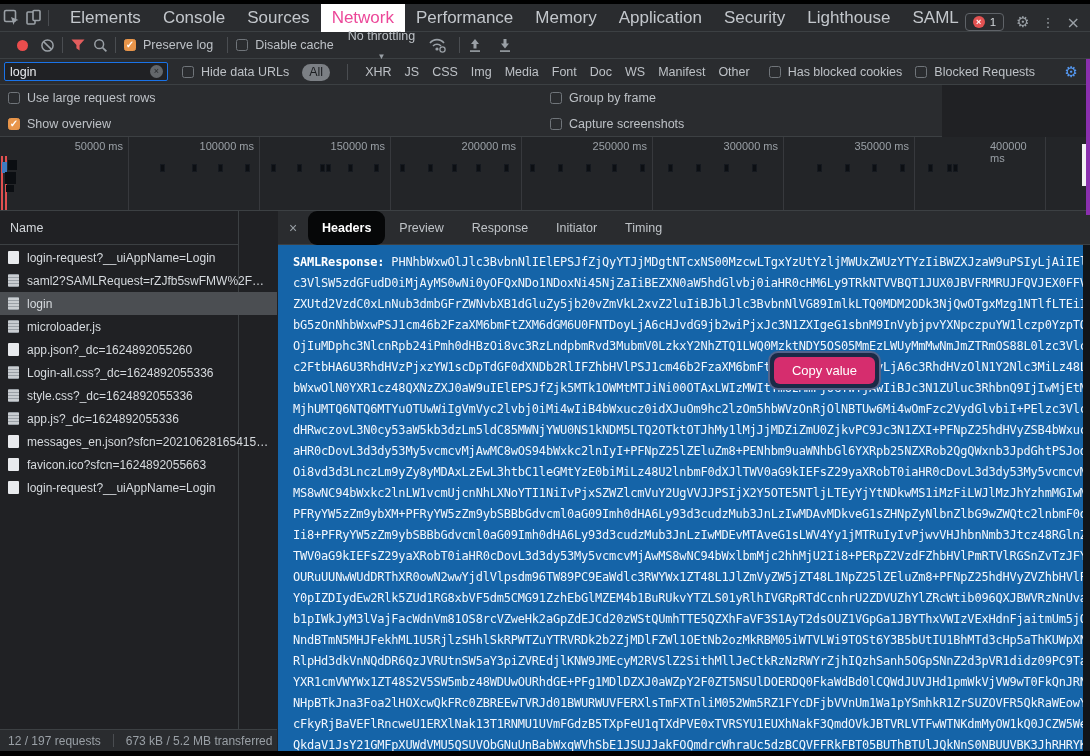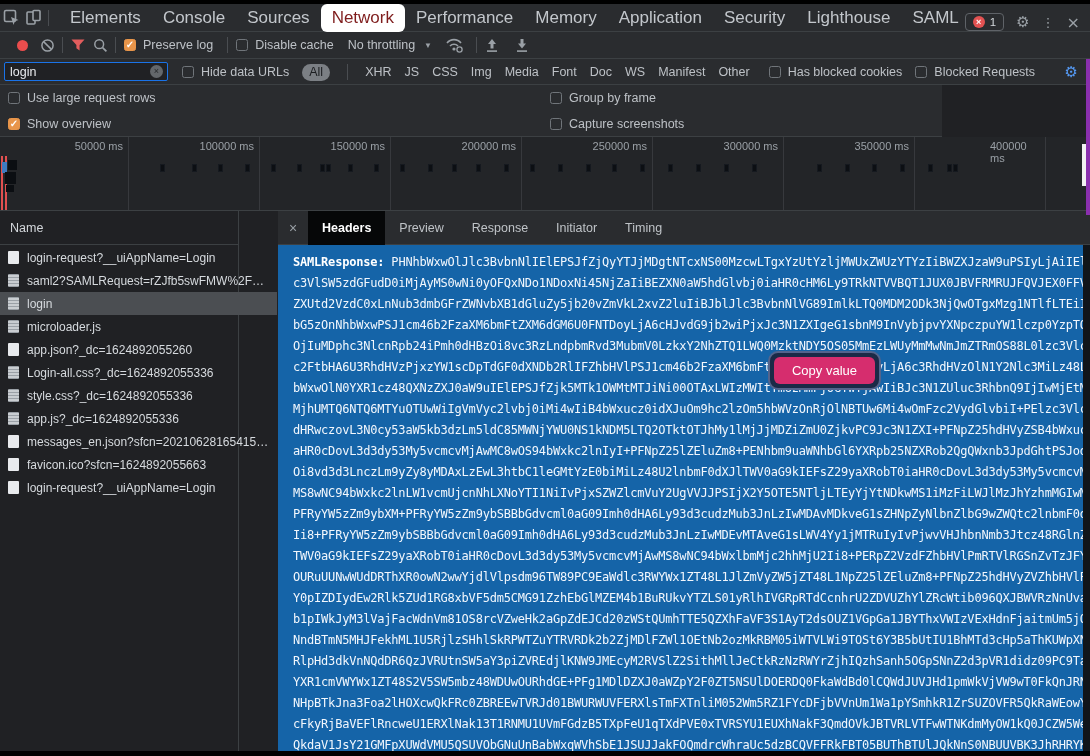--- a/index.html
+++ b/index.html
@@ -9,37 +9,37 @@
   #stage { position:relative; width:1090px; height:756px; background:#202124; }
 
   
   .top-strip { left:0; top:0; width:1090px; height:4px; background:#000; }
   .tabbar { left:0; top:4px; width:1090px; height:28px; background:#2a2c2f;
             border-bottom:1px solid #3c4043; display:flex; align-items:center; }
   .tb-icon { width:22px; height:22px; display:flex; align-items:center; justify-content:center; }
   .vdiv { width:1px; height:16px; background:#4a4d51; margin:0 4px; }
   .tabs { display:flex; height:28px; margin-left:6px; }
   .tab { padding:0 11px; line-height:28px; font-size:17px; color:#c3c7cc; white-space:nowrap; }
-  .tab.sel { background:#ffffff; color:#7f1d1d;border-radius:6px; }
+  .tab.sel { background:#ffffff; color:#ec4899; }
   .tabbar-right { position:absolute; right:10px; top:4px; height:28px; display:flex; align-items:center; gap:12px; }
   .err-badge { display:flex; align-items:center; gap:5px; border:1px solid #5f6368; border-radius:4px;
                padding:2px 7px; }
   .err-circle { width:12px; height:12px; border-radius:50%; background:#e35252; color:#fff;
                 font-size:9px; line-height:12px; text-align:center; font-weight:bold; }
   .err-count { color:#d3d7db; font-size:11.5px; }
   .glyph { font-family:"DejaVu Sans", sans-serif; color:#9aa0a6; }
 
   .toolbar { left:0; top:32px; width:1090px; height:27px; background:#2a2c2f;
              border-bottom:1px solid #3c4043; display:flex; align-items:center; padding-left:9px; }
   .record-dot { width:11px; height:11px; border-radius:50%; background:#ea4d4d; margin:0 8px; }
   .check-row { display:flex; align-items:center; gap:7px; font-size:12.5px; color:#bdc1c6; white-space:nowrap; }
   .cb { width:12px; height:12px; border:1.5px solid #70757a; border-radius:2.5px; background:transparent;
         display:inline-flex; align-items:center; justify-content:center; flex:0 0 auto; }
   .cb.on { background:#e8954a; border-color:#e8954a; color:#fff; font-size:10px; line-height:10px; font-weight:bold; }
-  .throttle { font-size:12.5px; color:#bdc1c6; margin-left:14px; display:flex; align-items:center; gap:9px; }
+  .throttle { font-size:12.5px; color:#bdc1c6; margin-left:14px; display:flex; align-items:center; gap:9px;flex-direction:column; }
   .caret { font-size:8px; color:#9aa0a6; }
 
   
   .filterbar { left:0; top:59px; width:1090px; height:26px; background:#2a2c2f;
                border-bottom:1px solid #3c4043; display:flex; align-items:center; }
   .filter-input { position:absolute; left:4px; top:3px; width:164px; height:19px; background:#202124;
                   border:1.5px solid #1a73e8; border-radius:2px; display:flex; align-items:center; }
   .filter-input input { background:transparent; border:none; outline:none; color:#e8eaed;
                         font-size:12.5px; width:130px; padding-left:5px; font-family:"Liberation Sans",sans-serif; }
   .input-clear { position:absolute; right:4px; width:13px; height:13px; border-radius:50%; background:#63676b;
@@ -86,21 +86,21 @@
   .status-bar { position:absolute; left:0; top:518px; width:277px; height:22px; background:#2a2c2f;
                 border-top:1px solid #3c4043; display:flex; align-items:center; gap:12px;
                 font-size:12px; color:#9aa0a6; padding-left:8px; white-space:nowrap; }
   .sb-div { width:1px; height:13px; background:#4a4d51; }
 
   .right-panel { position:absolute; left:278px; top:0; width:812px; height:540px; }
   .subtabs { height:34px; background:#2a2c2f; border-bottom:1px solid #3c4043;
              display:flex; align-items:center; }
   .subtab-close { width:30px; text-align:center; color:#9aa0a6; font-size:14px; }
   .subtab { padding:0 14px; height:34px; line-height:34px; font-size:12.5px; color:#bfc3c7; }
-  .subtab.sel { background:#060708; color:#ffffff; font-weight:bold; }
+  .subtab.sel { background:#060708; color:#ffffff; font-weight:bold;border-radius:9px; }
   .hdr-content { position:absolute; left:0; top:34px; width:805px; height:506px;
                  background:#1564a8; overflow:hidden; padding:7px 0 0 15px; }
   .saml-line { font-family:"DejaVu Sans Mono", monospace; font-size:12px; letter-spacing:-0.2px;
                line-height:21px; color:#f2f7fd; white-space:nowrap; }
   .saml-key { font-weight:bold; color:#ffffff; }
   .right-strip { position:absolute; left:805px; top:34px; width:7px; height:506px; background:#11151a; }
 
   .copy-tip { position:absolute; left:490px; top:140px; width:113px; height:39px;
               background:#1b2a47; border:2px solid #53648c; border-radius:10px; }
   .copy-btn { position:absolute; left:4px; top:4px; right:4px; bottom:4px; background:#d62d6e;
@@ -372,20 +372,25 @@
           </div>
           <div class="req-row">
             <span class="file-ic plain"></span>
             <span class="req-label">favicon.ico?sfcn=1624892055663</span>
           </div>
           <div class="req-row">
             <span class="file-ic plain"></span>
             <span class="req-label">login-request?__uiAppName=Login</span>
           </div>
         </div>
+      <div class="status-bar">
+        <span>12 / 197 requests</span>
+        <span class="sb-div"></span>
+        <span>673 kB / 5.2 MB transferred</span>
+      </div>
     </div>
 
     <div class="right-panel">
       <div class="subtabs">
         <span class="subtab-close">×</span>
         <span id="detailTabs" style="display:flex; height:34px;">
             <span class="subtab sel">Headers</span>
             <span class="subtab">Preview</span>
             <span class="subtab">Response</span>
             <span class="subtab">Initiator</span>

